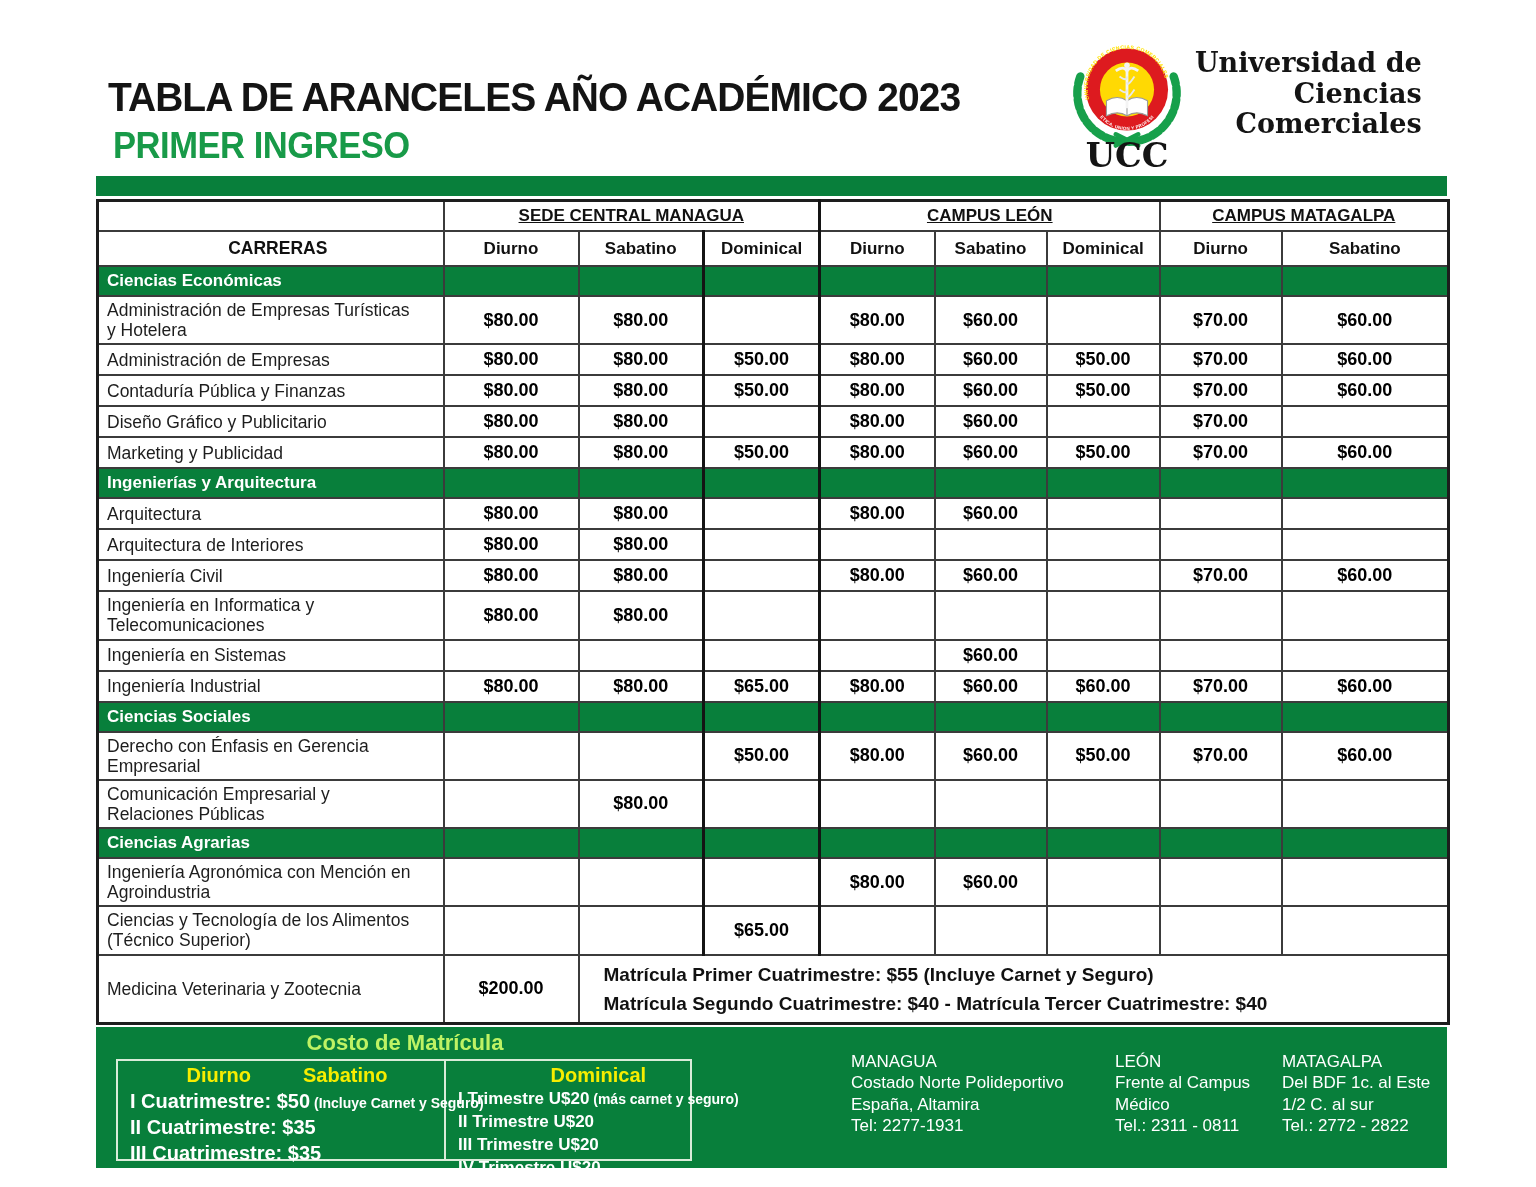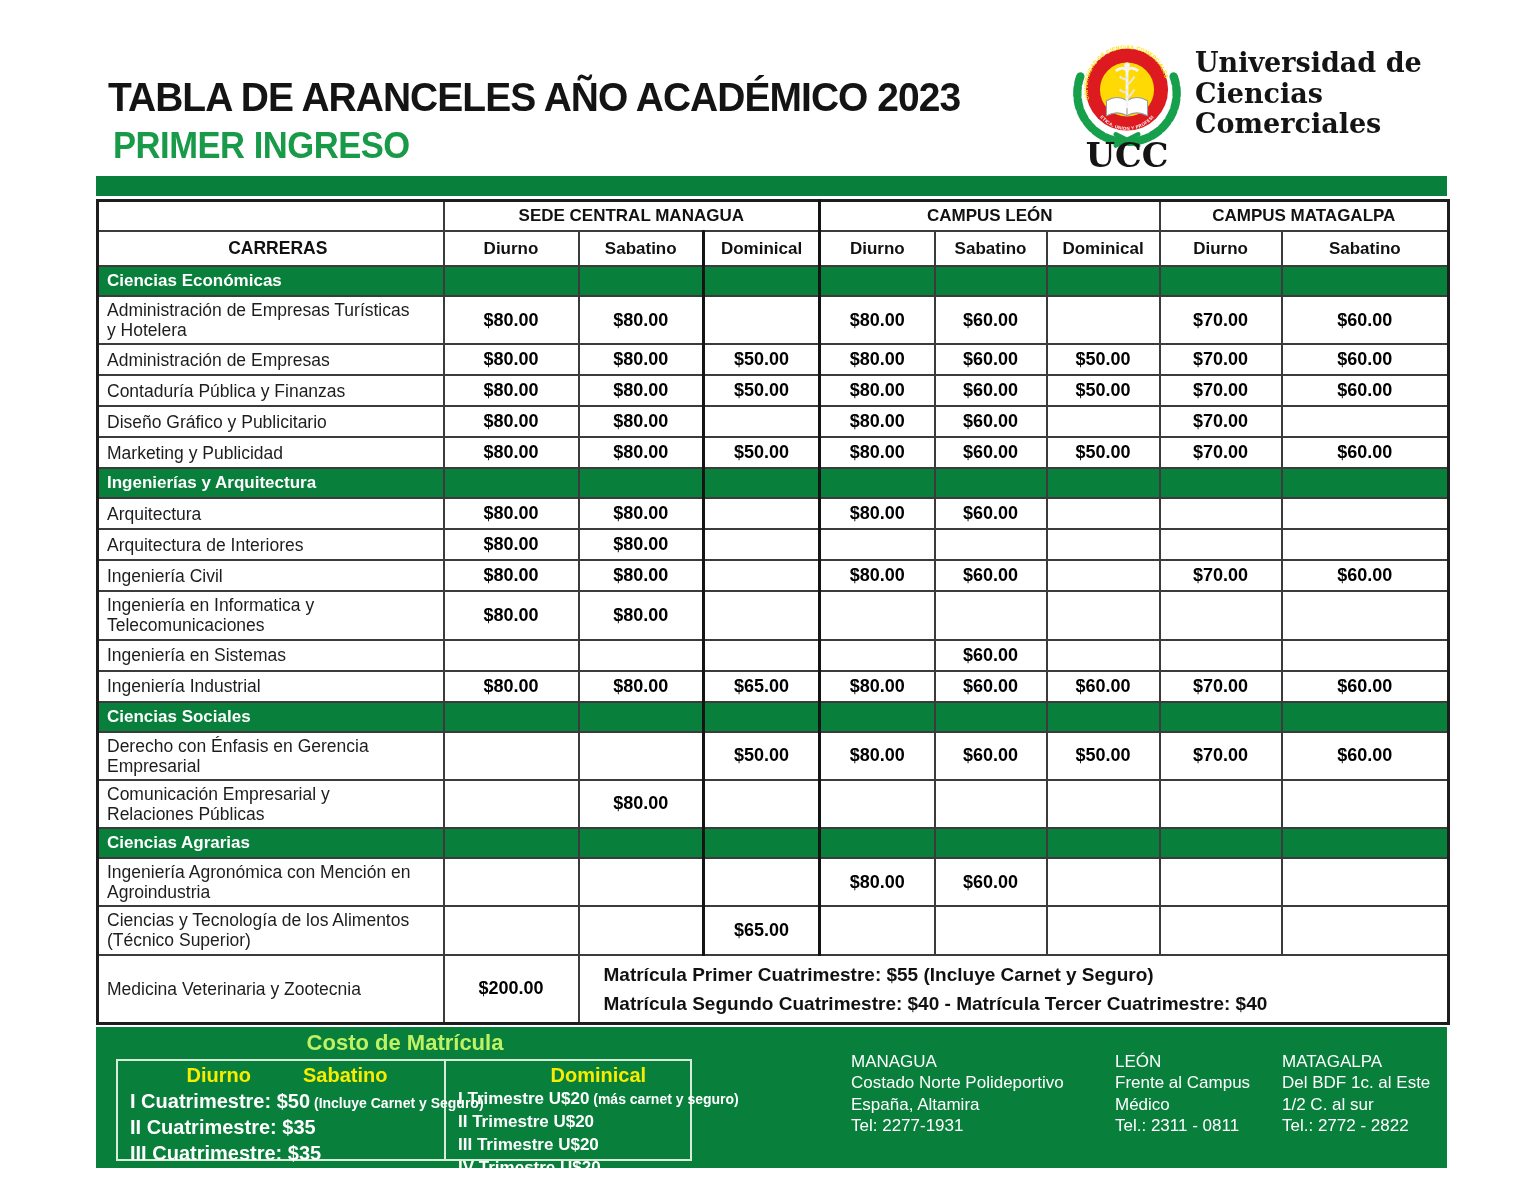--- a/index.html
+++ b/index.html
@@ -1,37 +1,37 @@
 <!DOCTYPE html>
 <html><head>
 <meta charset="utf-8">
 <style>
   html,body{margin:0;padding:0;background:#ffffff;}
   body{width:1536px;height:1187px;position:relative;font-family:"Liberation Sans",sans-serif;overflow:hidden;}
   .content{position:absolute;left:96px;top:0;width:1351px;}
 
   
-  .hdr{position:relative;height:176px;}
+  .hdr{position:relative;height:176px;text-align:right;}
   .title{position:absolute;left:12px;top:74px;font-size:41px;font-weight:bold;color:#141414;
          letter-spacing:-1px;transform:scaleX(.95);transform-origin:left;white-space:nowrap;}
   .subtitle{position:absolute;left:17px;top:125px;font-size:36px;font-weight:bold;color:#189a48;
          letter-spacing:-0.5px;transform:scaleX(.96);transform-origin:left;white-space:nowrap;}
   .brand{position:absolute;left:975px;top:22px;display:flex;align-items:flex-start;gap:12px;}
   .brand-name{font-family:"DejaVu Serif",serif;font-weight:bold;font-size:27px;line-height:1.13;
          color:#141414;padding-top:26px;white-space:nowrap;}
 
   
   .green-bar{height:20px;background:#087f3b;margin-bottom:3px;}
 
   
   table.fees{width:1351px;border-collapse:collapse;table-layout:fixed;border:3px solid #1d1d1d;}
   .fees th,.fees td{border:2px solid #3b3b3b;padding:0;}
   .fees th{background:#fff;}
   th.corner-empty{height:28px;}
-  th.campus{font-size:17px;font-weight:bold;color:#111;text-align:center;}
+  th.campus{font-size:17px;font-weight:bold;color:#111;text-align:center;text-decoration:underline;}
   th.day{height:33px;font-size:17px;font-weight:bold;color:#111;text-align:center;}
   th.carreras{font-size:17.5px;font-weight:bold;color:#111;text-align:center;padding:0 0 0 14px;vertical-align:middle;}
   tr.section td{background:#087f3b;height:28px;}
   tr.section td.slabel{color:#ffffff;font-weight:bold;font-size:17px;text-align:left;padding-left:8px;}
   td.career{font-size:17.5px;color:#1d1d1d;text-align:left;padding:3px 24px 3px 8px;line-height:1.15;font-weight:400;}
   td.val{text-align:center;font-weight:bold;font-size:18px;color:#000;}
   tr.career-row{height:31px;}
   tr.vet-row{height:58px;}
   td.note{text-align:left;padding:4px 8px 4px 24px;font-weight:bold;font-size:19px;color:#111;line-height:1.55;}
   .bl{border-left-width:3px !important;border-left-color:#141414 !important;}

